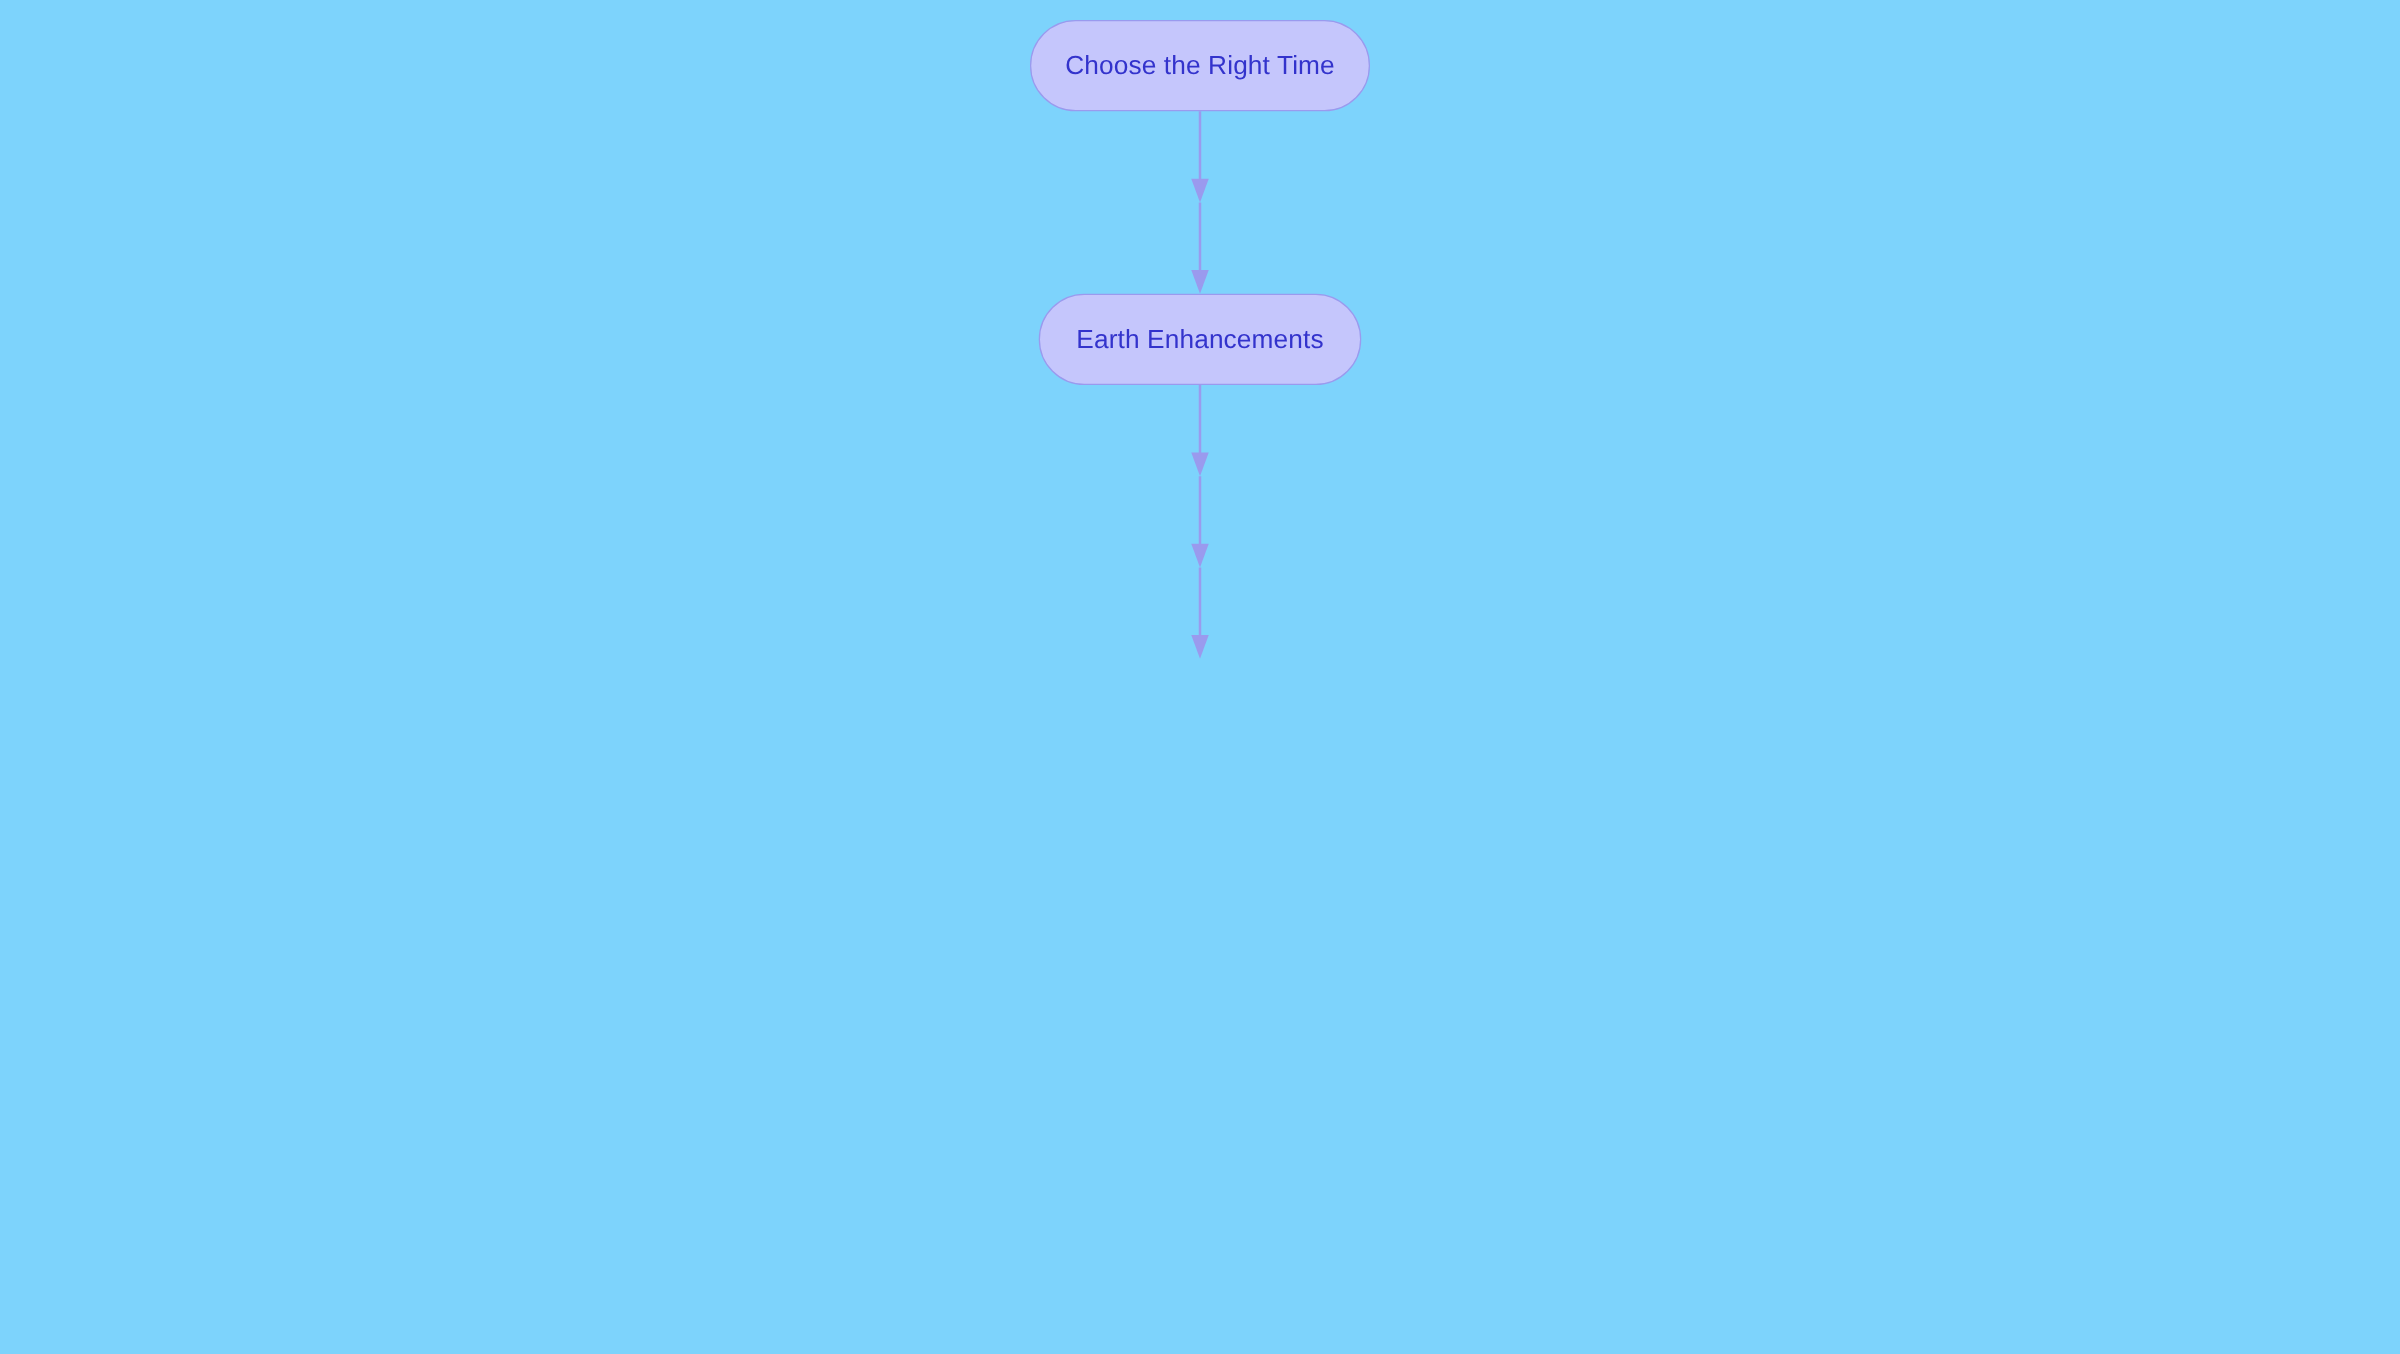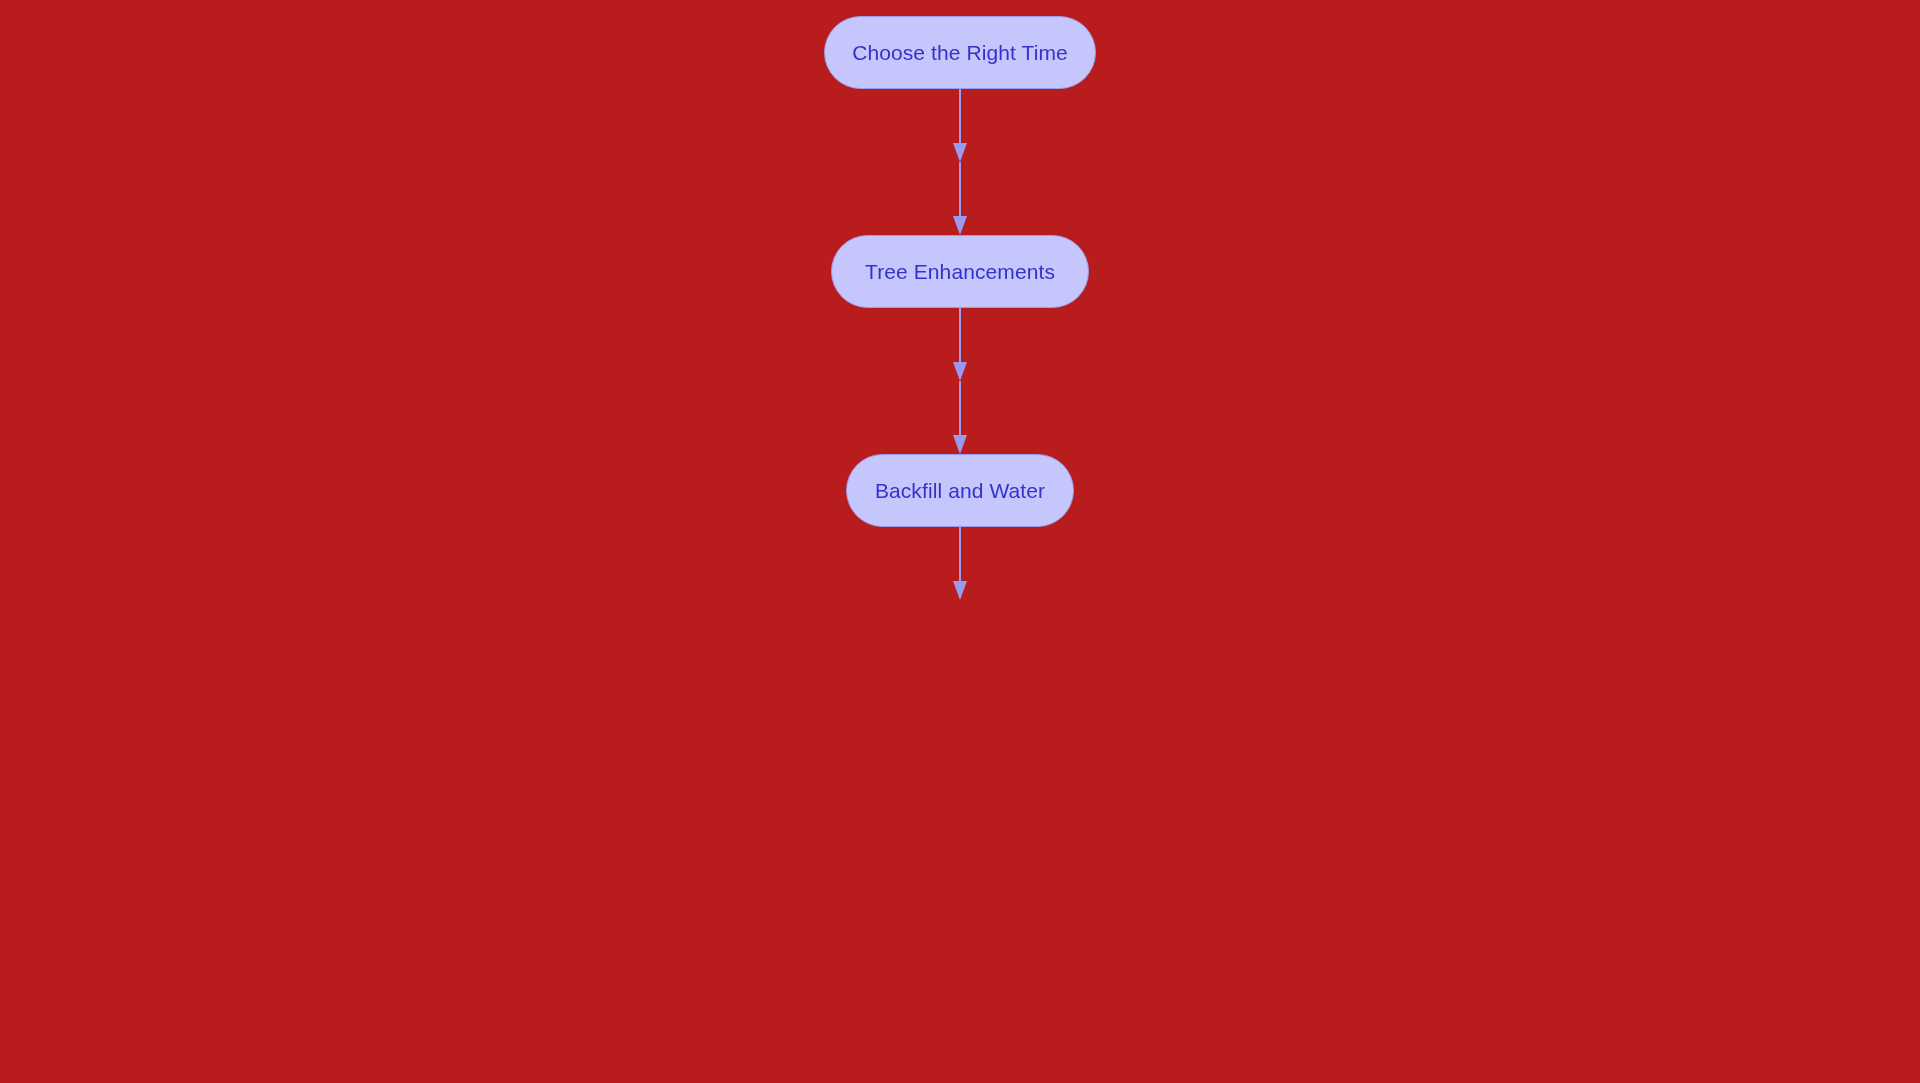--- a/index.html
+++ b/index.html
@@ -12,21 +12,21 @@
     height: 1083px;
     background: #ffffff;
     font-family: "Liberation Sans", sans-serif;
     overflow: hidden;
   }
 
   #flowchart {
     position: relative;
     width: 1920px;
     height: 1083px;
-    background: #b91c1c;
+    background: #7dd3fc;
   }
 
   .flow-column {
     position: absolute;
     left: 0;
     top: 0;
     width: 1920px;
     height: 1083px;
     display: flex;
     flex-direction: column;
@@ -92,41 +92,38 @@
 
 
     <div class="connector">
       <svg viewBox="0 0 16 73" xmlns="http://www.w3.org/2000/svg" aria-hidden="true">
         <line x1="8" y1="0" x2="8" y2="55" stroke="#9a9aee" stroke-width="2"></line>
         <polygon points="8,73 1,54 15,54" fill="#9a9aee"></polygon>
       </svg>
     </div>
 
     <div class="node" style="width:258px">
-      <span class="node-label">Tree Enhancements</span>
+      <span class="node-label">Earth Enhancements</span>
     </div>
 
     <div class="connector">
       <svg viewBox="0 0 16 73" xmlns="http://www.w3.org/2000/svg" aria-hidden="true">
         <line x1="8" y1="0" x2="8" y2="55" stroke="#9a9aee" stroke-width="2"></line>
         <polygon points="8,73 1,54 15,54" fill="#9a9aee"></polygon>
       </svg>
     </div>
 
 
     <div class="connector">
       <svg viewBox="0 0 16 73" xmlns="http://www.w3.org/2000/svg" aria-hidden="true">
         <line x1="8" y1="0" x2="8" y2="55" stroke="#9a9aee" stroke-width="2"></line>
         <polygon points="8,73 1,54 15,54" fill="#9a9aee"></polygon>
       </svg>
     </div>
 
-    <div class="node" style="width:228px">
-      <span class="node-label">Backfill and Water</span>
-    </div>
 
     <div class="connector">
       <svg viewBox="0 0 16 73" xmlns="http://www.w3.org/2000/svg" aria-hidden="true">
         <line x1="8" y1="0" x2="8" y2="55" stroke="#9a9aee" stroke-width="2"></line>
         <polygon points="8,73 1,54 15,54" fill="#9a9aee"></polygon>
       </svg>
     </div>
 
 
   </div>

